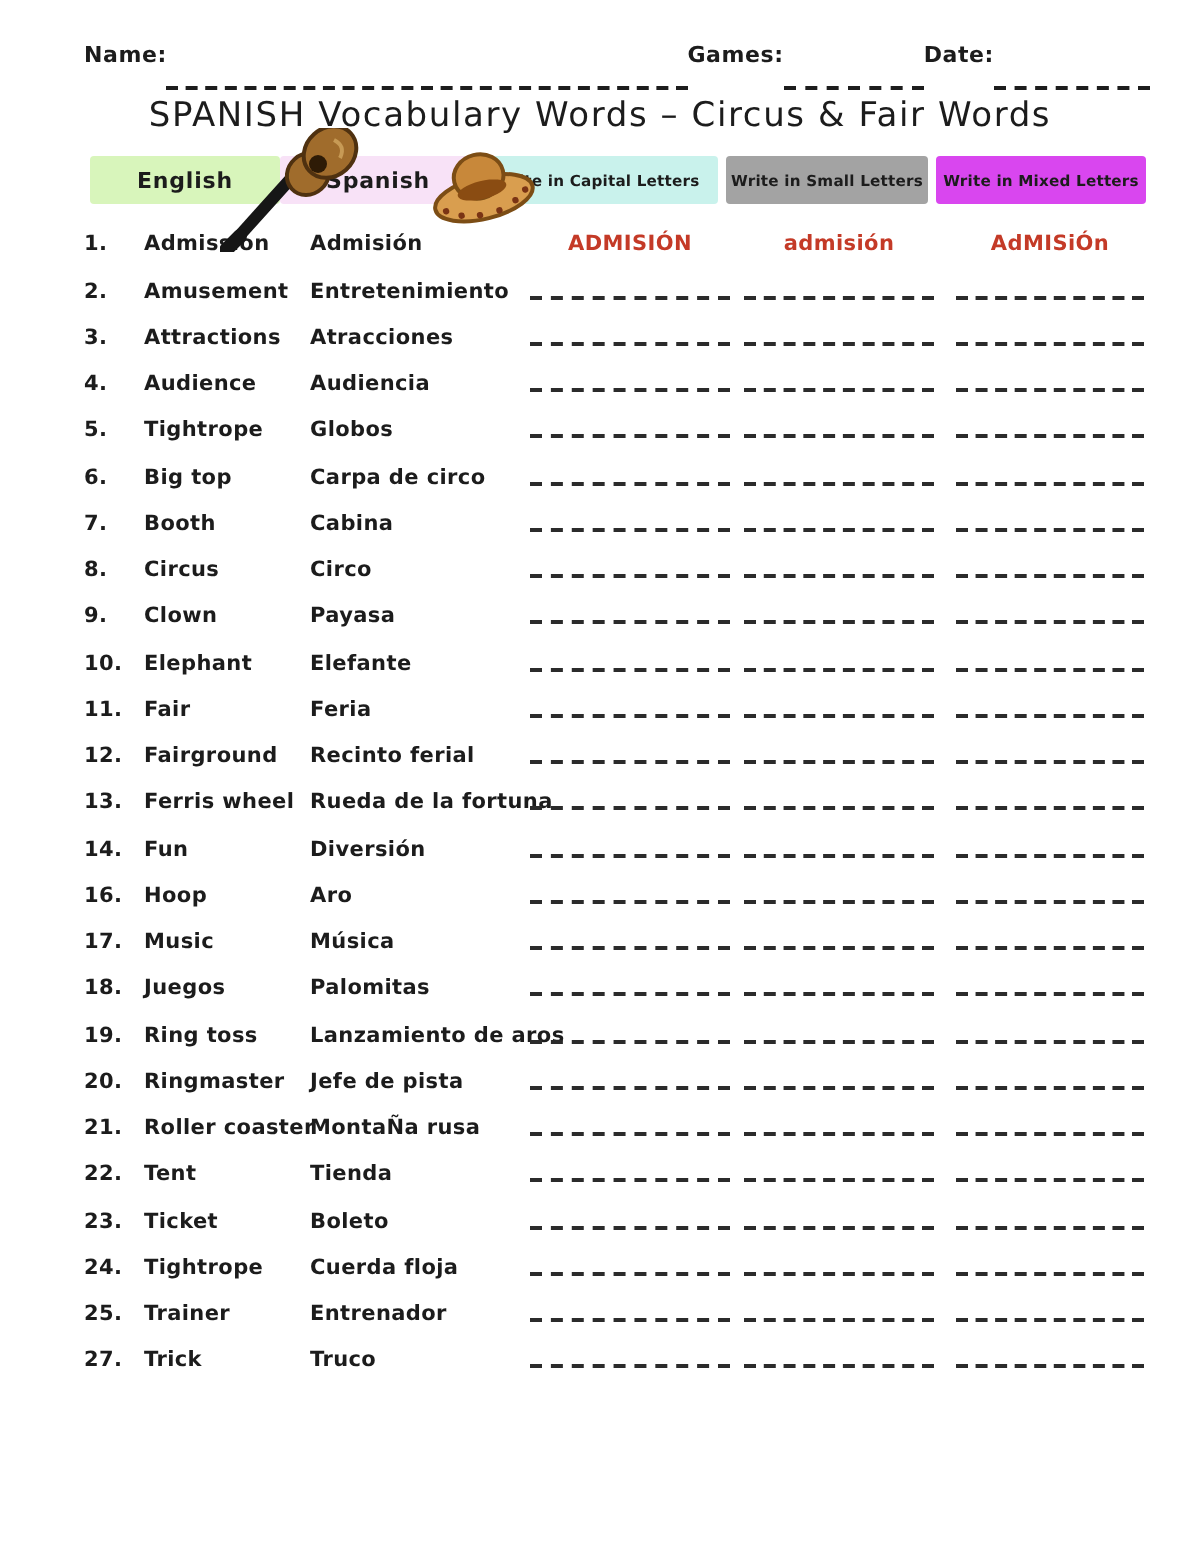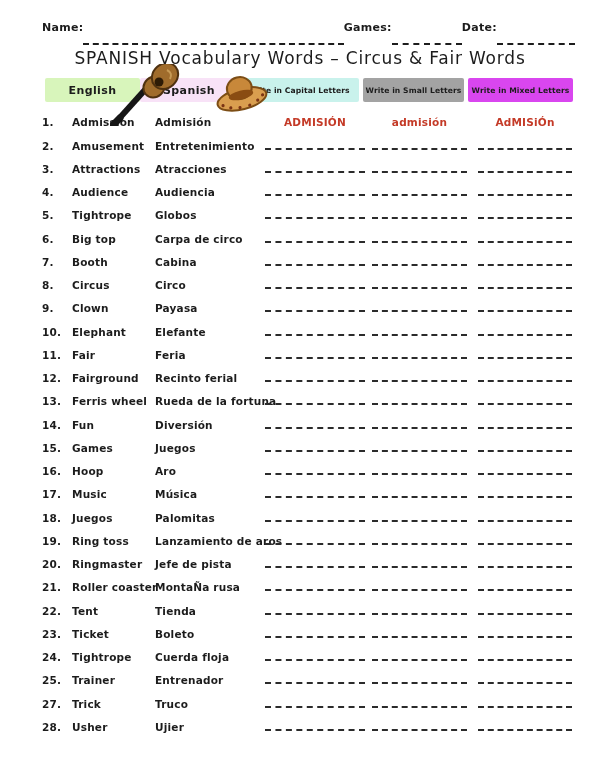--- a/index.html
+++ b/index.html
@@ -364,37 +364,20 @@
     <span class="c-b c-b2">
 
       <span class="blank"></span>
     </span>
     <span class="c-b c-b3">
 
       <span class="blank"></span>
     </span>
   </div>
 
-  <div class="row">
-    <span class="c-num">15.</span>
-    <span class="c-en">Games</span>
-    <span class="c-es">Juegos</span>
-    <span class="c-b c-b1">
-
-      <span class="blank"></span>
-    </span>
-    <span class="c-b c-b2">
-
-      <span class="blank"></span>
-    </span>
-    <span class="c-b c-b3">
-
-      <span class="blank"></span>
-    </span>
-  </div>
 
   <div class="row">
     <span class="c-num">16.</span>
     <span class="c-en">Hoop</span>
     <span class="c-es">Aro</span>
     <span class="c-b c-b1">
 
       <span class="blank"></span>
     </span>
     <span class="c-b c-b2">
@@ -581,31 +564,14 @@
     <span class="c-b c-b2">
 
       <span class="blank"></span>
     </span>
     <span class="c-b c-b3">
 
       <span class="blank"></span>
     </span>
   </div>
 
-  <div class="row">
-    <span class="c-num">28.</span>
-    <span class="c-en">Usher</span>
-    <span class="c-es">Ujier</span>
-    <span class="c-b c-b1">
-
-      <span class="blank"></span>
-    </span>
-    <span class="c-b c-b2">
-
-      <span class="blank"></span>
-    </span>
-    <span class="c-b c-b3">
-
-      <span class="blank"></span>
-    </span>
-  </div>
 </div>
 </div>
 
 </body></html>

